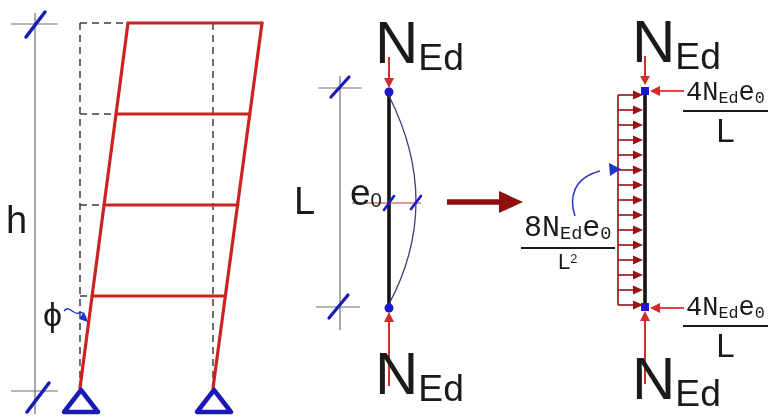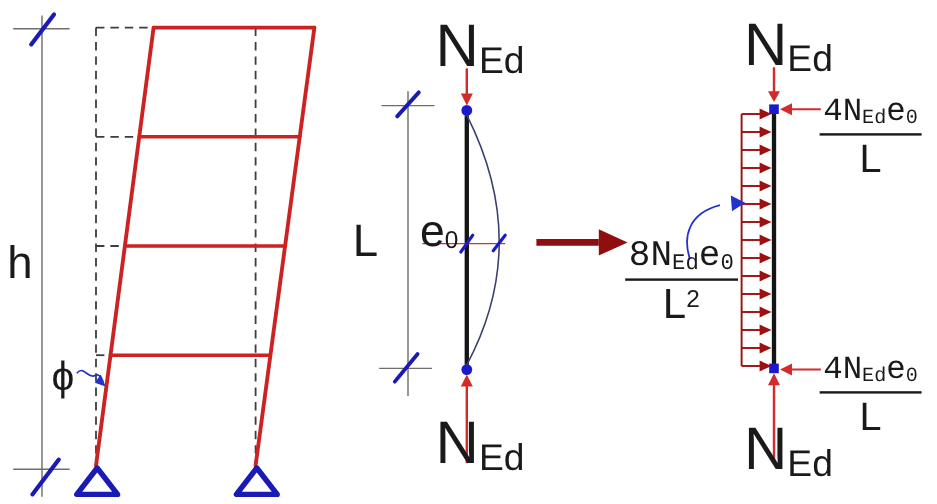--- a/index.html
+++ b/index.html
@@ -5,38 +5,38 @@
   html,body{margin:0;padding:0;background:#ffffff;}
   #stage{
     position:relative;width:781px;height:420px;background:#ffffff;overflow:hidden;
     font-family:"Liberation Sans",sans-serif;color:#1a1a1a;
   }
   #linework{position:absolute;left:0;top:0;}
   .lbl{position:absolute;line-height:1;white-space:nowrap;color:#1a1a1a;}
   .lbl sub{font-size:0.62em;vertical-align:-0.18em;letter-spacing:0;}
   .lbl-h{left:6px;top:201px;font-size:38px;}
   .lbl-phi{left:43px;top:297px;font-size:34px;}
-  .lbl-ned{font-size:50px;}
+  .lbl-ned{font-size:60px;margin-left:12px;}
   .lbl-ned-mid-top{left:363px;top:13px;}
   .lbl-ned-mid-bot{left:363px;top:344px;}
   .lbl-ned-r-top{left:620px;top:12px;}
   .lbl-ned-r-bot{left:620px;top:349px;}
   .lbl-L{left:294px;top:182px;font-size:38px;}
   .lbl-e0{left:350px;top:174px;font-size:37px;}
   .lbl-e0 sub{font-size:0.55em;vertical-align:-0.1em;}
   .frac{position:absolute;text-align:center;line-height:1;}
   .frac .num{display:inline-block;border-bottom:2.5px solid #1a1a1a;padding:0 3px 3px 3px;font-family:Liberation Mono, monospace;}
   .frac .den{display:block;margin-top:2px;}
   .frac sub{font-size:0.62em;vertical-align:-0.15em;}
   .frac sup{font-size:0.58em;vertical-align:0.45em;}
   .frac-top-right{left:683px;top:78px;font-size:27px;}
   .frac-bot-right{left:683px;top:293px;font-size:27px;}
   .frac-top-right .den,.frac-bot-right .den{font-size:33px;}
-  .frac-mid{left:521px;top:197px;font-size:30px;}
-  .frac-mid .den{font-size:35px;}
+  .frac-mid{left:521px;top:211px;font-size:30px;}
+  .frac-mid .den{font-size:22px;}
 </style>
 </head>
 <body>
 
 <div id="stage">
 
   <svg id="linework" width="781" height="420" viewBox="0 0 781 420">
     <defs>
       <g id="dist-arrow">
         <line x1="618" y1="0" x2="634" y2="0" stroke="#9b1010" stroke-width="1.6"></line>

